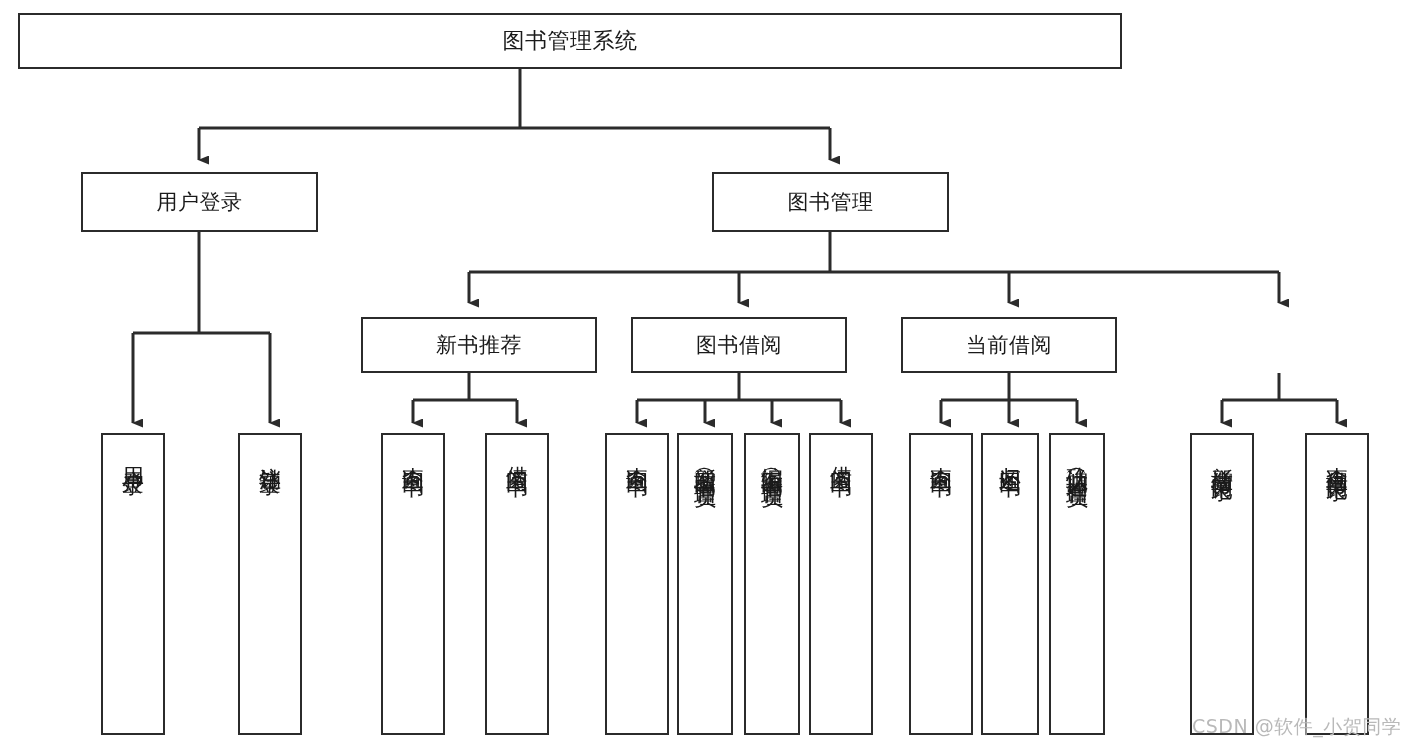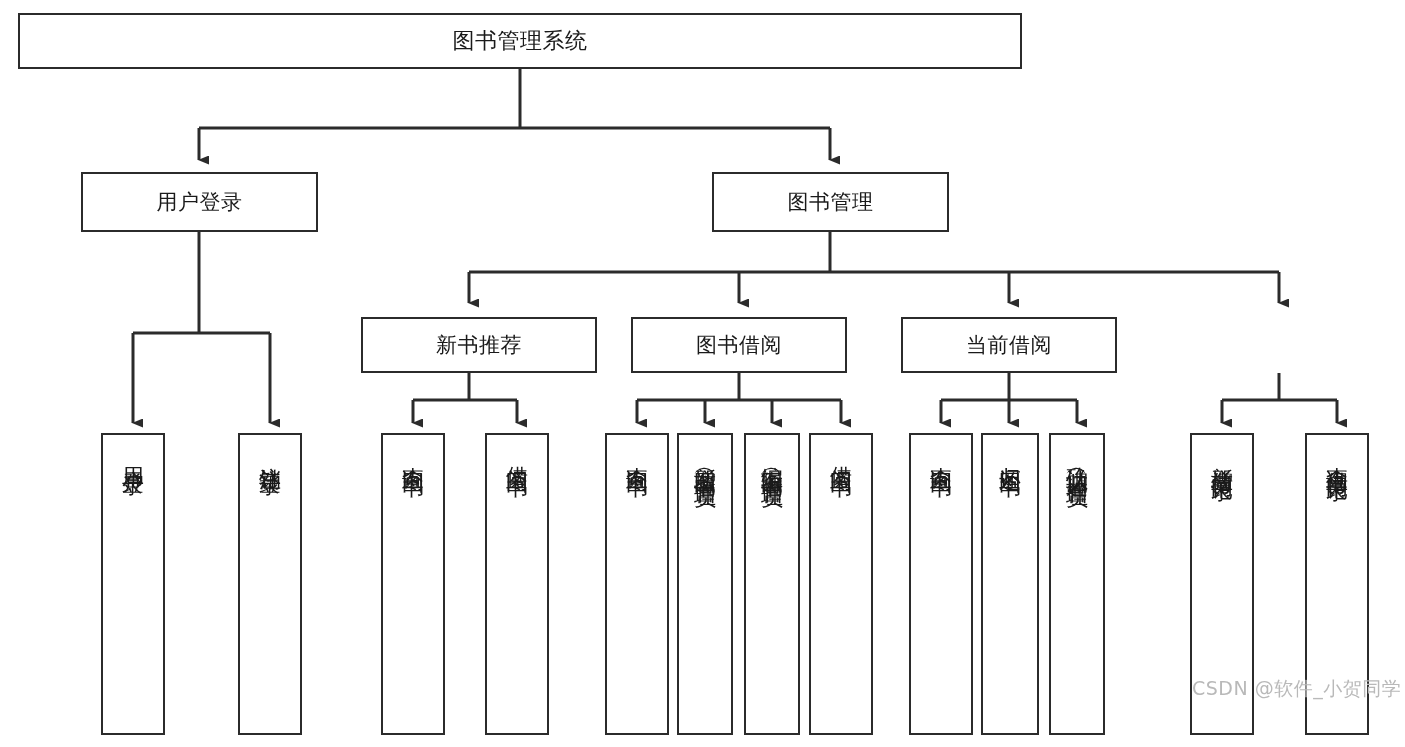--- a/index.html
+++ b/index.html
@@ -118,21 +118,21 @@
       <line x1="1009" y1="400" x2="1009" y2="423" marker-end="url(#arrowhead)"></line>
       <line x1="1077" y1="400" x2="1077" y2="423" marker-end="url(#arrowhead)"></line>
 
       <line x1="1279" y1="373" x2="1279" y2="400"></line>
       <line x1="1222" y1="400" x2="1337" y2="400"></line>
       <line x1="1222" y1="400" x2="1222" y2="423" marker-end="url(#arrowhead)"></line>
       <line x1="1337" y1="400" x2="1337" y2="423" marker-end="url(#arrowhead)"></line>
     </g>
   </svg>
 
-  <div class="node horiz root" style="left:18px; top:13px; width:1004px; height:56px;">
+  <div class="node horiz root" style="left:18px; top:13px; width:1104px; height:56px;">
     <span class="node-label">图书管理系统</span>
   </div>
 
   <div class="node horiz" style="left:81px; top:172px; width:237px; height:60px;">
     <span class="node-label">用户登录</span>
   </div>
   <div class="node horiz" style="left:712px; top:172px; width:237px; height:60px;">
     <span class="node-label">图书管理</span>
   </div>
 
@@ -183,15 +183,15 @@
     <span class="node-label">确认归还（管理员）</span>
   </div>
 
   <div class="node vert" style="left:1190px; top:433px; width:64px; height:302px;">
     <span class="node-label">新增借阅记录</span>
   </div>
   <div class="node vert" style="left:1305px; top:433px; width:64px; height:302px;">
     <span class="node-label">查询借阅记录</span>
   </div>
 
-  <div class="watermark" style="left:1192px; top:676px;">CSDN @软件_小贺同学</div>
+  <div class="watermark" style="left:1192px; top:714px;">CSDN @软件_小贺同学</div>
 
 </div>
 
 </body></html>

